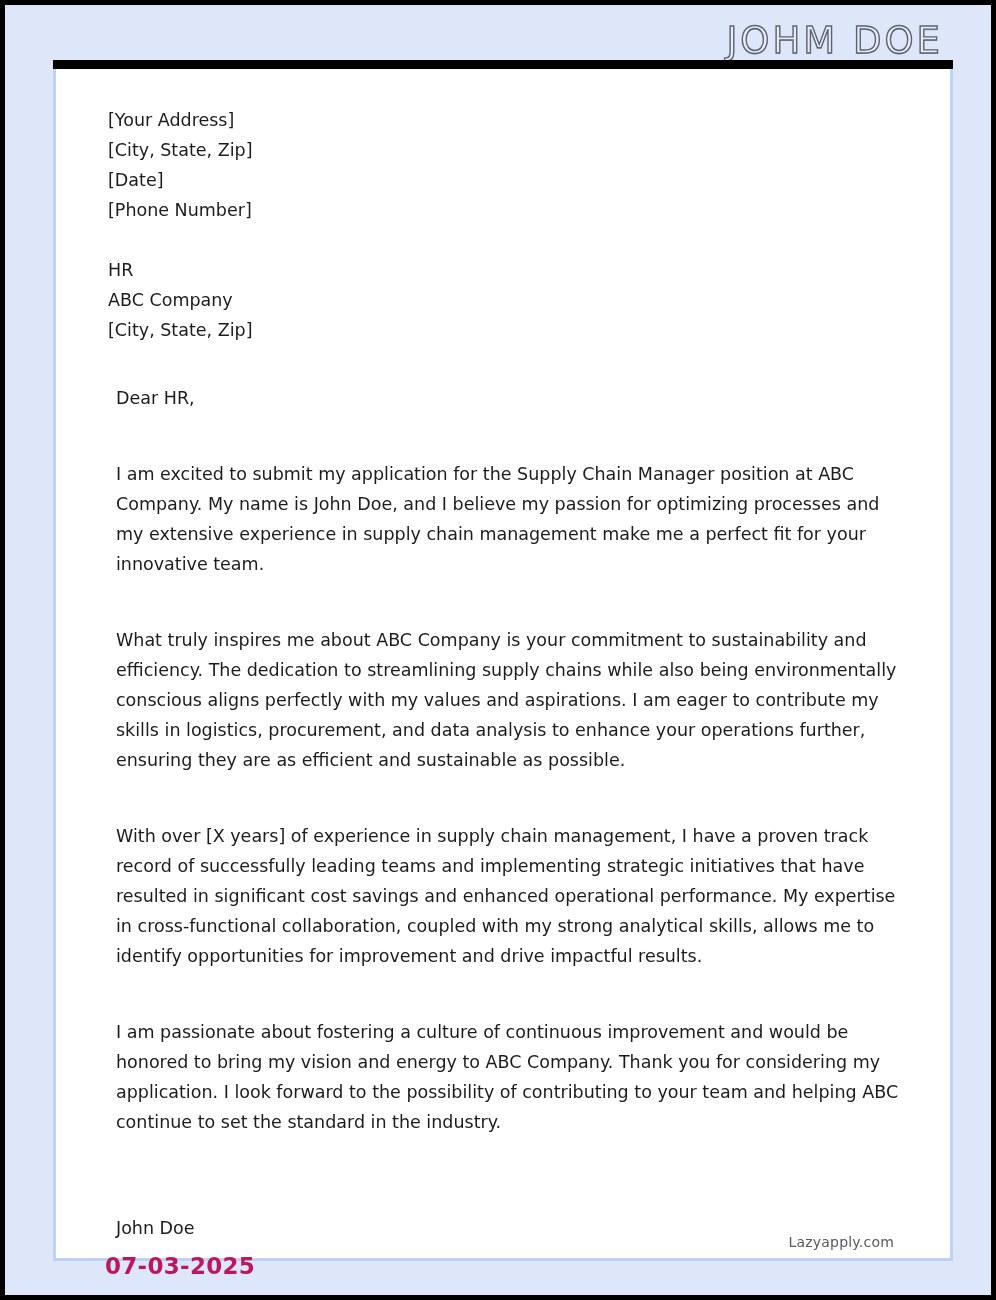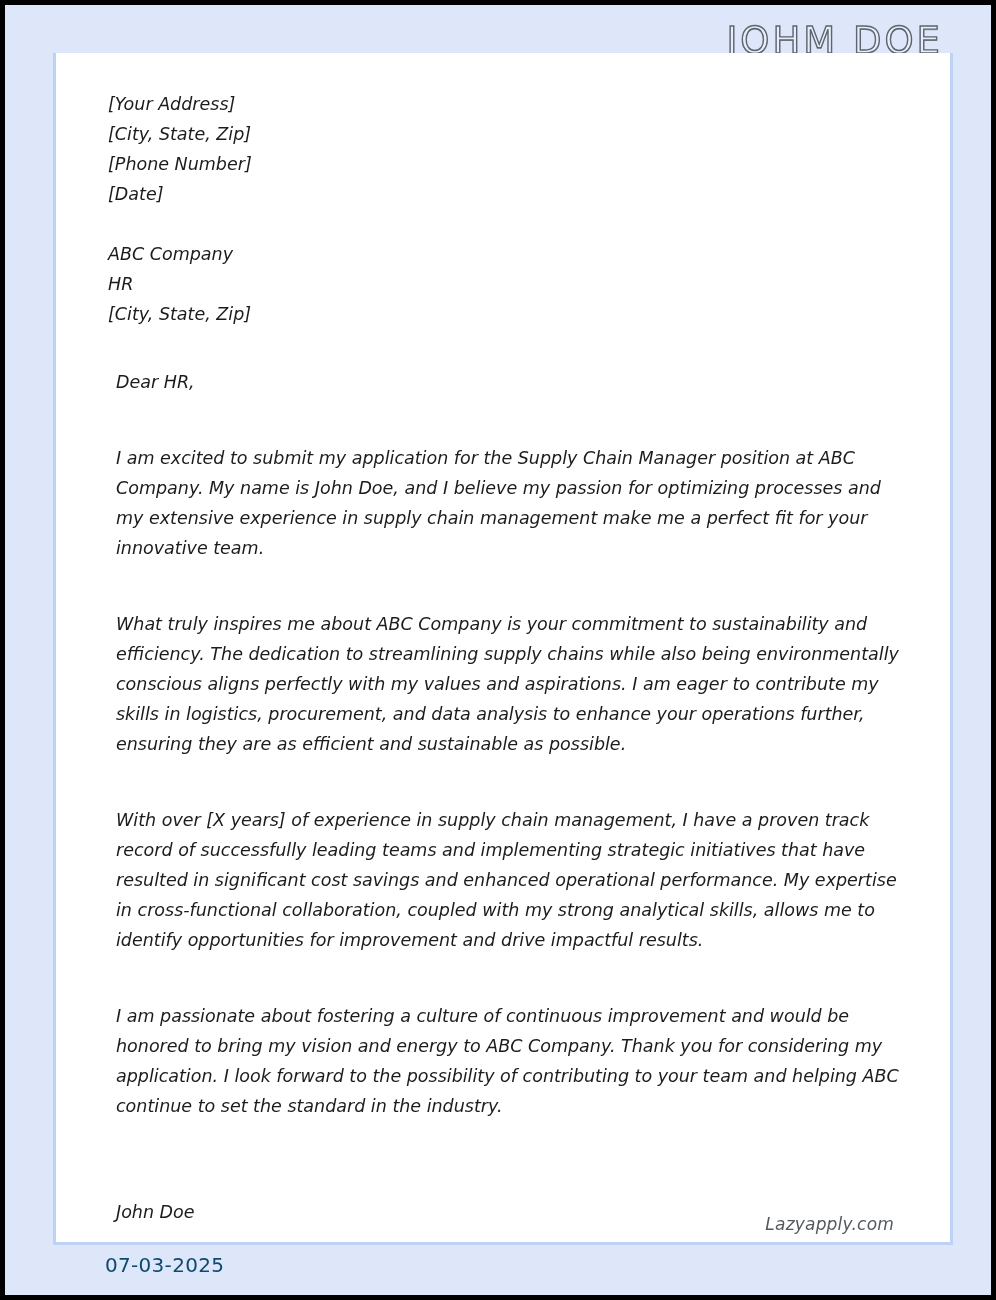--- a/index.html
+++ b/index.html
@@ -27,27 +27,26 @@
   .top-rule {
     position:absolute;
     left:48px;  top:55px;
     width:900px; height:9px;
     background:#000000;
   }
 
   
   .sheet {
     position:absolute;
-    left:48px;  top:48px;
+    left:48px;  top:64px;
     width:900px; height:1192px;
     background:#ffffff;
     border-left:3px solid #bed2f5;
     border-right:3px solid #bed2f5;
     border-bottom:3px solid #bed2f5;
-    font-style:italic;
   }
 
   
   .header-name {
     position:absolute;
     right:48px;  top:17px;
     font-size:37px;
     font-weight:400;
     letter-spacing:3px;
     color:#e9edf9;
@@ -69,60 +68,61 @@
 
   .addr-line { display:block; white-space:pre; }
   .block-gap { height:30px; }
 
   .para { margin:8px; text-align:left; }
 
   
   .watermark {
     position:absolute;
     right:56px;  bottom:8px;
-    font-size:17px;
+    font-size:14px;
     color:#555a60;
     letter-spacing:.2px;
   }
 
   
   .date-stamp {
     position:absolute;
     left:100px;  top:1250px;
-    font-size:20px;
-    color:#0c4a6e;
+    font-size:23px;
+    color:#be185d;
     letter-spacing:.3px;
     line-height:1;
+    font-weight:bold;
   }
 </style>
 </head>
 <body>
 
 <div class="page-frame">
 
   <div class="header-name">JOHM DOE</div>
 
   <div class="top-rule"></div>
 
   <div class="sheet">
 
     <div class="letter-body">
 
       <div>
         <span class="addr-line">[Your Address]</span>
         <span class="addr-line">[City, State, Zip]</span>
+        <span class="addr-line">[Date]</span>
         <span class="addr-line">[Phone Number]</span>
-        <span class="addr-line">[Date]</span>
       </div>
 
       <div class="block-gap"></div>
 
       <div>
+        <span class="addr-line">HR</span>
         <span class="addr-line">ABC Company</span>
-        <span class="addr-line">HR</span>
         <span class="addr-line">[City, State, Zip]</span>
       </div>
 
       <div class="block-gap"></div>
 
       <p class="para">Dear HR,</p>
 
       <div class="block-gap"></div>
 
       <p class="para">I am excited to submit my application for the Supply Chain Manager position at ABC Company. My name is John Doe, and I believe my passion for optimizing processes and my extensive experience in supply chain management make me a perfect fit for your innovative team.</p>

